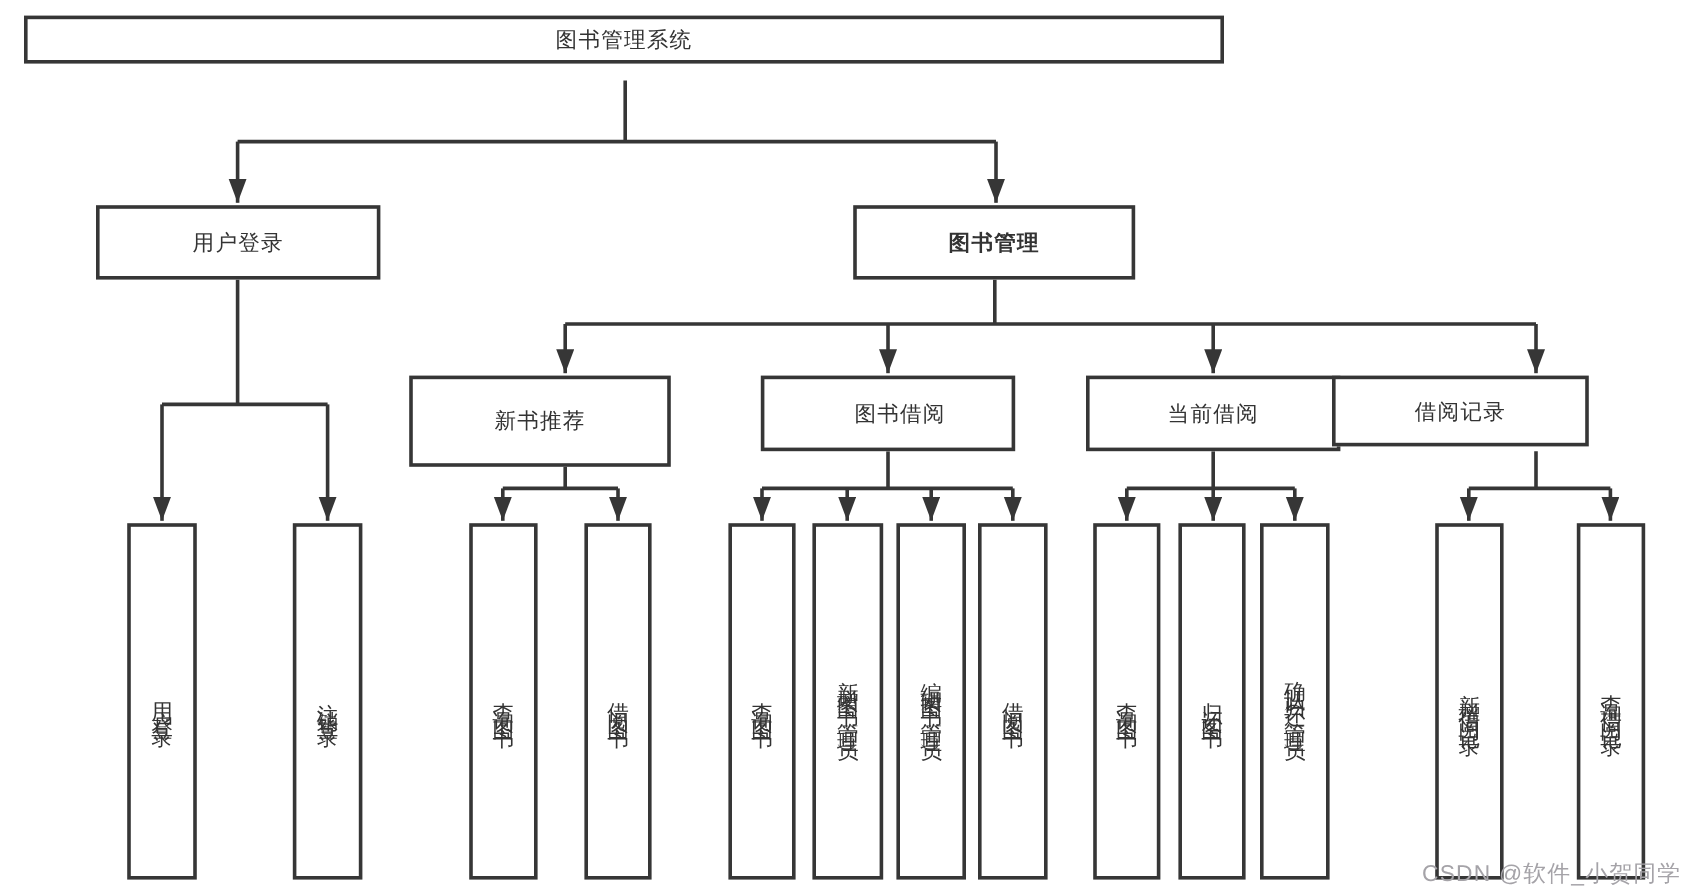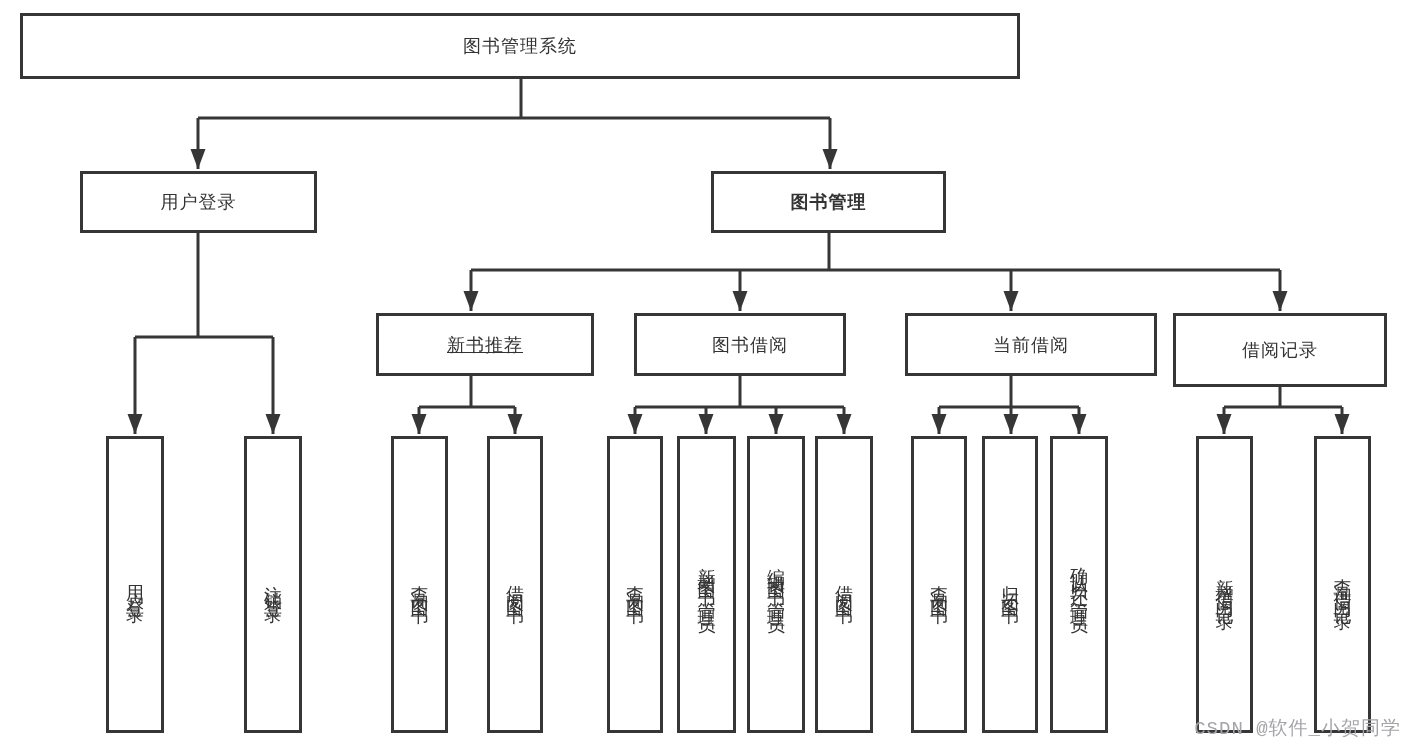--- a/index.html
+++ b/index.html
@@ -29,29 +29,29 @@
   }
   .vbox{
     top:436px;height:297px;
     writing-mode:vertical-rl;
     text-orientation:mixed;
     letter-spacing:7px;
     line-height:1;
     white-space:normal;
   }
   
-  .b-root   {left:20px;  top:13px;  width:1000px; height:66px;}
+  .b-root   {left:20px;  top:13px;  width:1000px; height:40px;}
   
   .b-login  {left:80px;  top:171px; width:237px;  height:62px;}
   .b-mgmt   {left:711px; top:171px; width:235px;  height:62px;font-weight:bold;}
   
-  .b-newrec {left:376px; top:313px; width:218px;  height:63px;text-decoration:underline;}
+  .b-newrec {left:341px; top:313px; width:218px;  height:76px;}
   .b-borrow {left:634px; top:313px; width:212px;  height:63px;padding-left:20px;}
-  .b-current{left:905px; top:313px; width:252px;  height:63px;}
-  .b-records{left:1173px;top:313px; width:214px;  height:74px;}
+  .b-current{left:905px; top:313px; width:212px;  height:63px;}
+  .b-records{left:1110px;top:313px; width:214px;  height:59px;}
   
   .v1 {left:106px; width:58px;}
   .v2 {left:244px; width:58px;}
   .v3 {left:391px; width:57px;}
   .v4 {left:487px; width:56px;}
   .v5 {left:607px; width:56px;}
   .v6 {left:677px; width:59px;}
   .v7 {left:747px; width:58px;}
   .v8 {left:815px; width:58px;}
   .v9 {left:911px; width:56px;}
@@ -59,21 +59,20 @@
   .v11{left:1050px;width:58px;}
   .v12{left:1196px;width:57px;}
   .v13{left:1314px;width:57px;}
   .watermark{
     position:absolute;
     right:4px; top:715px;
     font-size:19px;
     color:#a5a3a8;
     letter-spacing:1px;
     white-space:nowrap;
-    font-family:Liberation Mono, monospace;
   }
 </style>
 </head>
 <body>
 
 <div class="stage">
 
   <svg class="connectors" viewBox="0 0 1405 747" xmlns="http://www.w3.org/2000/svg">
     <defs>
       <marker id="arw" markerUnits="userSpaceOnUse" markerWidth="22" markerHeight="17" refX="20" refY="7.5" orient="auto">

